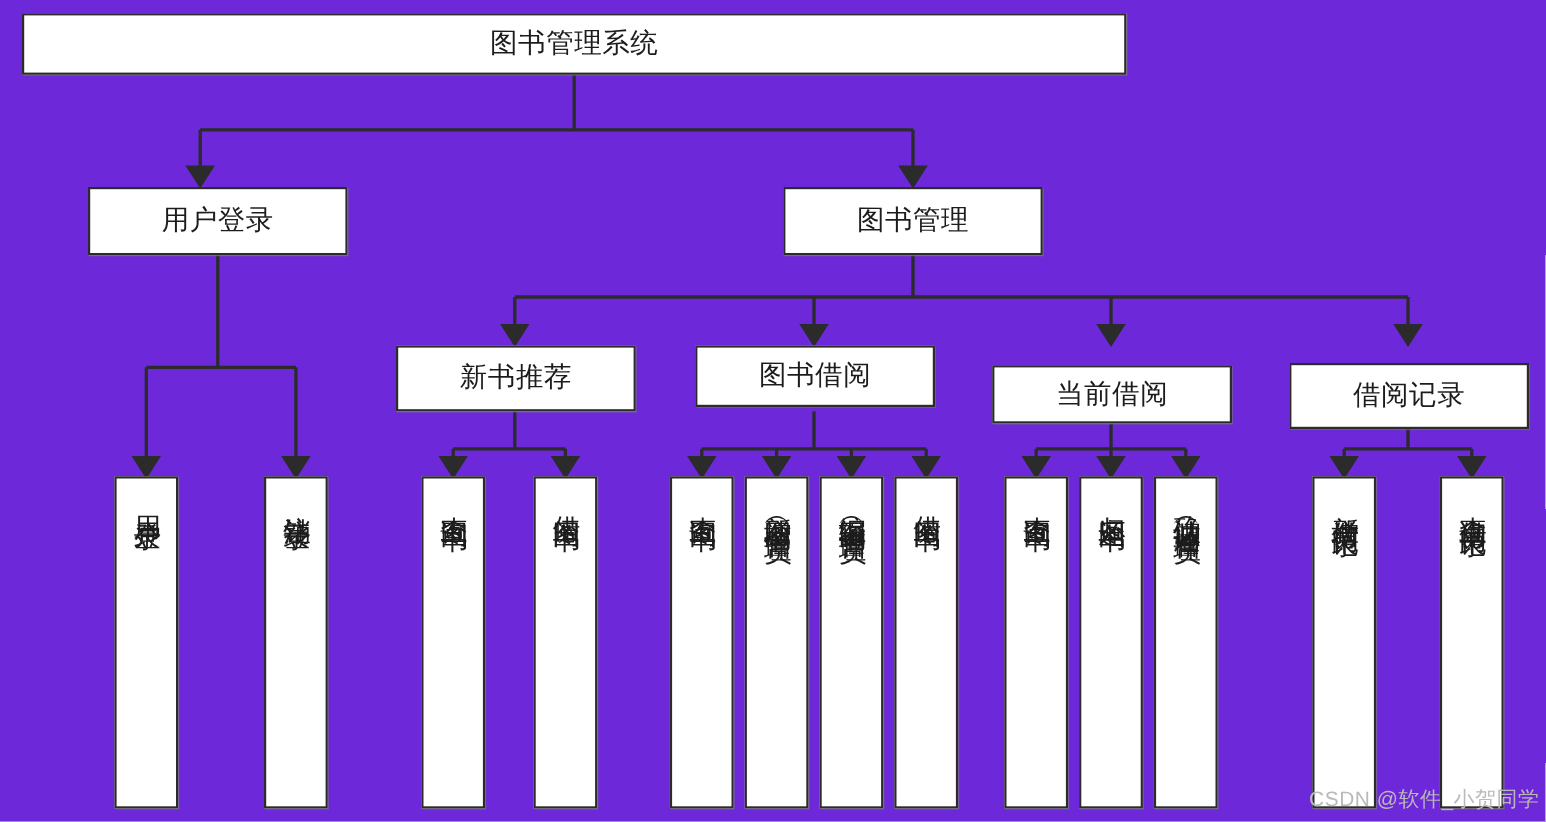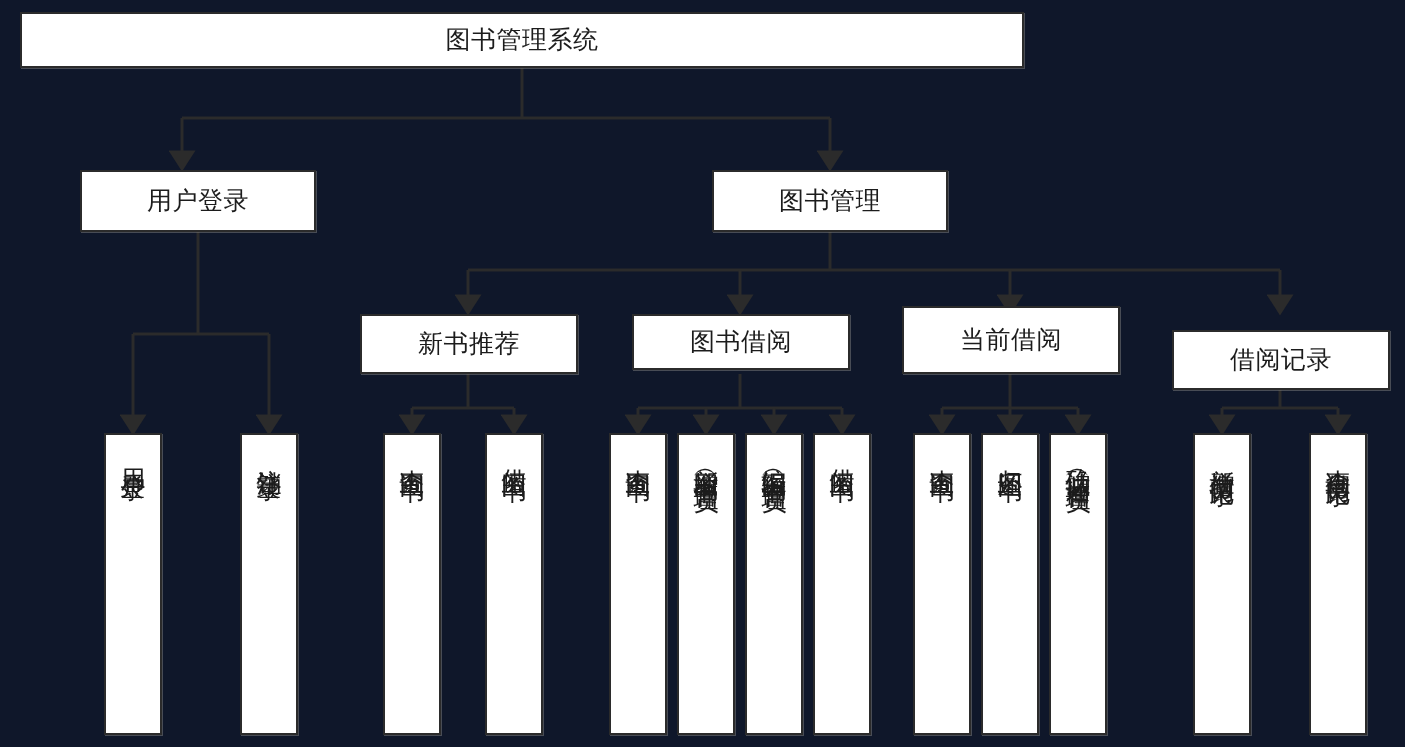--- a/index.html
+++ b/index.html
@@ -7,21 +7,21 @@
     padding: 0;
     background: #ffffff;
   }
   body {
     font-family: "Liberation Sans", "DejaVu Sans", sans-serif;
   }
   #canvas {
     position: relative;
     width: 1405px;
     height: 747px;
-    background: #0f172a;
+    background: #6d28d9;
     overflow: hidden;
   }
   svg.edges {
     position: absolute;
     left: 0;
     top: 0;
     width: 1405px;
     height: 747px;
     pointer-events: none;
   }
@@ -134,21 +134,21 @@
   <div class="node horiz" style="left:360px; top:314px; width:218px; height:60px;">
     <span class="label">新书推荐</span>
   </div>
 
   <div class="node horiz" style="left:712px; top:170px; width:236px; height:62px;">
     <span class="label">图书管理</span>
   </div>
   <div class="node horiz" style="left:632px; top:314px; width:218px; height:56px;">
     <span class="label">图书借阅</span>
   </div>
-  <div class="node horiz" style="left:902px; top:306px; width:218px; height:68px;">
+  <div class="node horiz" style="left:902px; top:332px; width:218px; height:53px;">
     <span class="label">当前借阅</span>
   </div>
   <div class="node horiz" style="left:1172px; top:314px; width:218px; height:60px;margin-top:16px;">
     <span class="label">借阅记录</span>
   </div>
 
   <div class="node vert" style="left:104px; top:433px; width:58px; height:302px;">
     <span class="label">用户登录</span>
   </div>
   <div class="node vert" style="left:240px; top:433px; width:58px; height:302px;">
@@ -185,14 +185,15 @@
     <span class="label">确认归还（管理员）</span>
   </div>
 
   <div class="node vert" style="left:1193px; top:433px; width:58px; height:302px;">
     <span class="label">新增借阅记录</span>
   </div>
   <div class="node vert" style="left:1309px; top:433px; width:58px; height:302px;">
     <span class="label">查询借阅记录</span>
   </div>
 
+  <div class="watermark" style="left:1190px; top:714px;">CSDN @软件_小贺同学</div>
 
 </div>
 
 </body></html>

